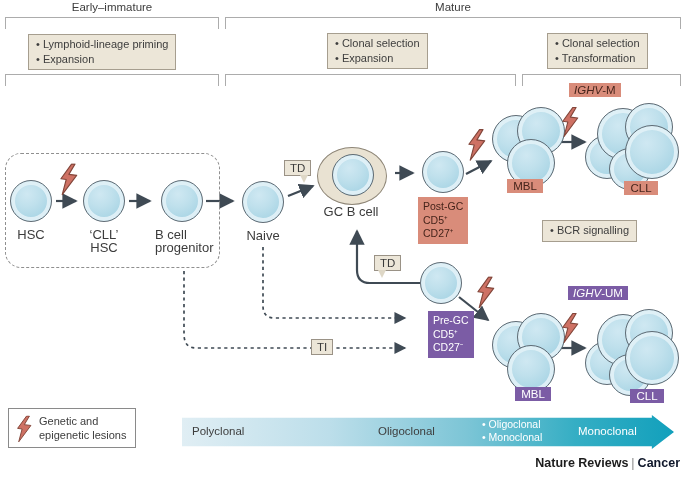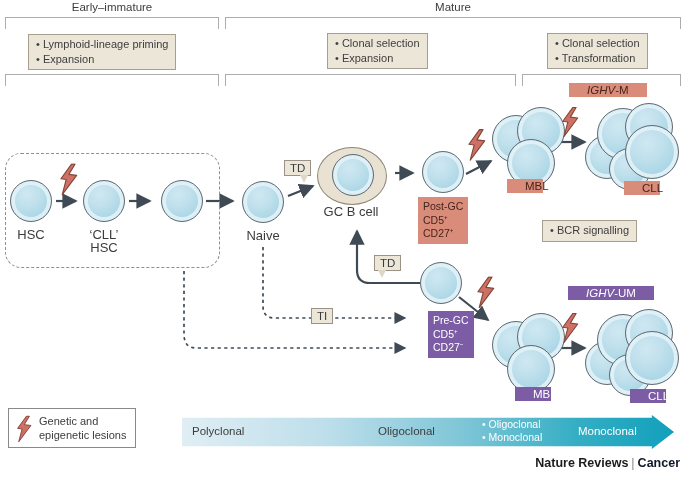--- a/index.html
+++ b/index.html
@@ -11,21 +11,21 @@
   .stage-title{position:absolute;top:1px;text-align:center;font-size:11.5px;color:#3c3c3c;}
   
   .bgbox{position:absolute;background:#ece6d8;border:1px solid #a69e8f;padding:2px 7px 3px 7px;
          font-size:11px;line-height:14.5px;color:#3d3d3d;white-space:nowrap;}
   
   .cell{position:absolute;border-radius:50%;border:1.2px solid #5f6b74;box-sizing:border-box;
         background:radial-gradient(circle at 40% 33%, #cfe8f2 0%, #bfe0ec 35%, #a7d4e4 75%, #9bcbde 100%);
         box-shadow:inset 0 0 0 4px rgba(224,240,247,.95);}
   .c42{width:42px;height:42px;}
   
-  .chip{position:absolute;font-size:11.5px;text-align:center;padding:1px 18px;white-space:nowrap;box-sizing:border-box;}
+  .chip{position:absolute;font-size:11.5px;text-align:center;padding:1px 5px;white-space:nowrap;box-sizing:border-box;}
   .salmon{background:#d98c7a;color:#46241b;}
   .purple{background:#7b5ca5;color:#fff;margin-left:8px;}
   .phen{position:absolute;font-size:10.5px;line-height:13.5px;padding:3px 5px;white-space:nowrap;}
   .it{font-style:italic;}
   .lbl{position:absolute;font-size:13px;line-height:13px;color:#3c3c3c;text-align:center;white-space:nowrap;}
   
   .bubble{position:absolute;background:#ece6d8;border:1px solid #9a9286;font-size:11.5px;
           text-align:center;padding:1px 5px;white-space:nowrap;}
   .tail{position:absolute;width:0;height:0;border-left:4px solid transparent;border-right:4px solid transparent;
         border-top:8px solid #ded7c6;}
@@ -115,35 +115,39 @@
   <div class="cell c42" style="left:10px;top:180px;"></div>
   <div class="cell c42" style="left:83px;top:180px;"></div>
   <div class="cell c42" style="left:161px;top:180px;"></div>
   <div class="cell c42" style="left:242px;top:181px;"></div>
 
   <div class="lbl" style="left:10px;top:228px;width:42px;">HSC</div>
   <div class="lbl" style="left:83px;top:228px;width:42px;">
     <div>‘CLL’</div>
     <div>HSC</div>
   </div>
+  <div class="lbl" style="left:155px;top:228px;width:62px;text-align:left;">
+    <div>B cell</div>
+    <div>progenitor</div>
+  </div>
   <div class="lbl" style="left:242px;top:229px;width:42px;">Naive</div>
 
   <div class="gc-ellipse" style="left:317px;top:147px;width:68px;height:56px;"></div>
   <div class="cell c42" style="left:332px;top:154px;"></div>
   <div class="lbl" style="left:316px;top:205px;width:70px;">GC B cell</div>
 
   <div class="bubble" style="left:284px;top:160px;">
     <span>TD</span>
     <span class="tail" style="left:15px;bottom:-8px;"></span>
   </div>
   <div class="bubble" style="left:374px;top:255px;">
     <span>TD</span>
     <span class="tail" style="left:3px;bottom:-8px;"></span>
   </div>
-  <div class="bubble" style="left:311px;top:308px;">
+  <div class="bubble" style="left:311px;top:339px;">
     <span>TI</span>
   </div>
 
   <div class="cell c42" style="left:422px;top:151px;"></div>
   <div class="phen salmon" style="left:418px;top:197px;">
     <div>Post-GC</div>
     <div>CD5⁺</div>
     <div>CD27⁺</div>
   </div>
 

